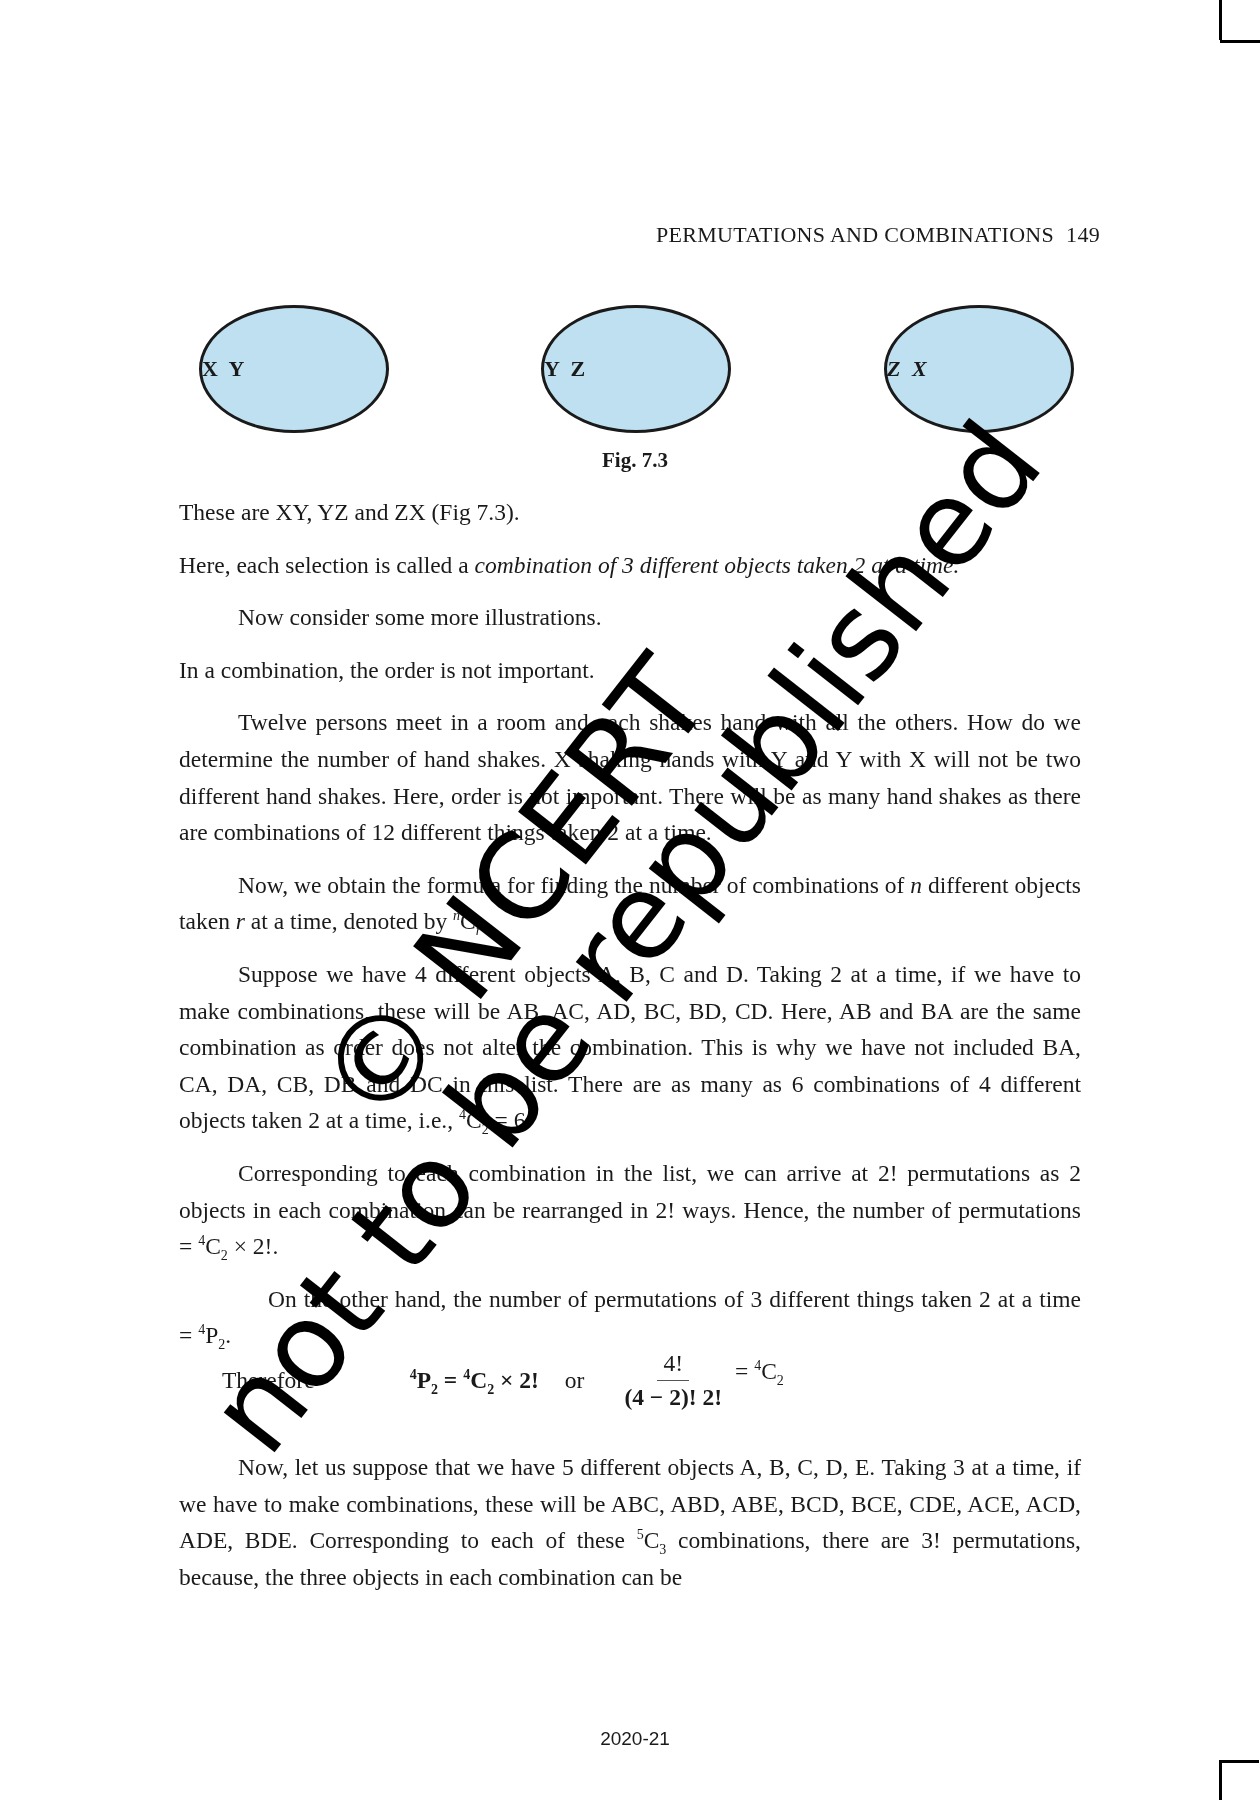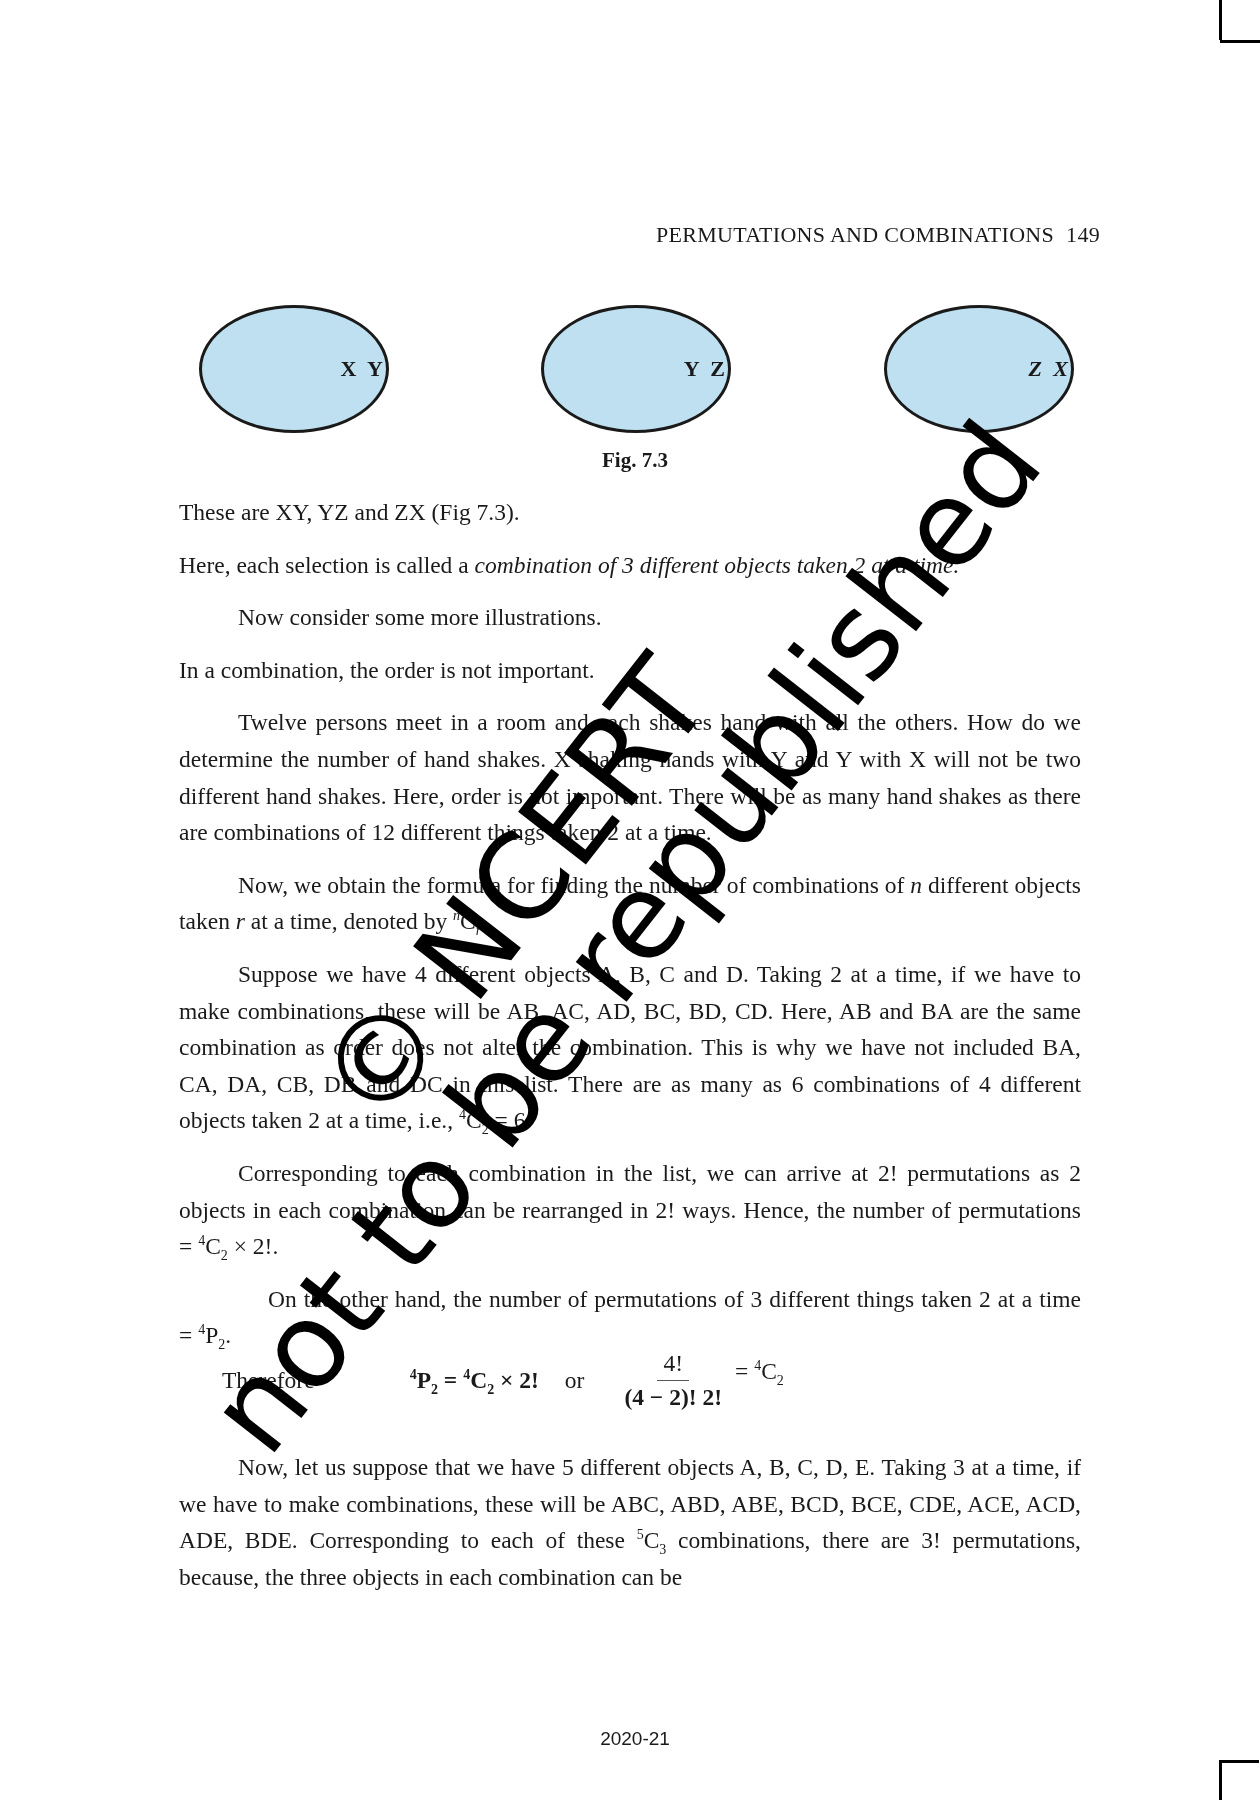--- a/index.html
+++ b/index.html
@@ -1,20 +1,20 @@
 <!DOCTYPE html>
 <html><head>
 <meta charset="utf-8">
 <style>
   html, body { margin: 0; padding: 0; background: #ffffff; }
   body { width: 1260px; height: 1800px; position: relative; overflow: hidden; font-family: "Liberation Serif", serif; color: #1a1a1a; }
   .crop { position: absolute; background: #000; }
   .header { position: absolute; top: 222px; left: 656px; width: 444px; font-size: 22px; letter-spacing: 0.3px; display: flex; justify-content: space-between; }
   .fig { position: absolute; top: 305px; left: 0; width: 1260px; height: 150px; }
-  .ellipse { position: absolute; top: 0; width: 190px; height: 128px; border: 3px solid #1a1a1a; border-radius: 50%; background: #bfe0f0; display: flex; align-items: center; justify-content: flex-end; font-weight: bold; font-size: 22px; letter-spacing: 3px; box-sizing: border-box; }
+  .ellipse { position: absolute; top: 0; width: 190px; height: 128px; border: 3px solid #1a1a1a; border-radius: 50%; background: #bfe0f0; display: flex; align-items: center; justify-content: flex-start; font-weight: bold; font-size: 22px; letter-spacing: 3px; box-sizing: border-box; }
   .caption { position: absolute; top: 448px; left: 0; width: 1270px; text-align: center; font-weight: bold; font-size: 21px; }
   .text { position: absolute; left: 163px; width: 934px; font-size: 23.5px; line-height: 36.6px; }
   .p { text-align: justify; margin: 16px; }
   .ind { text-indent: 59px; }
   .ind2 { text-indent: 89px; }
   sup, sub { font-size: 14px; line-height: 0; }
   .formula { position: absolute; top: 1345px; left: 222px; font-size: 23.5px; display: flex; align-items: center; height: 70px; }
   .frac { display: inline-flex; flex-direction: column; align-items: center; margin-left: 40px; }
   .frac .num { border-bottom: 1.5px solid #555; padding: 0 6px 3px; }
   .frac .den { padding-top: 3px; font-weight: bold; }

